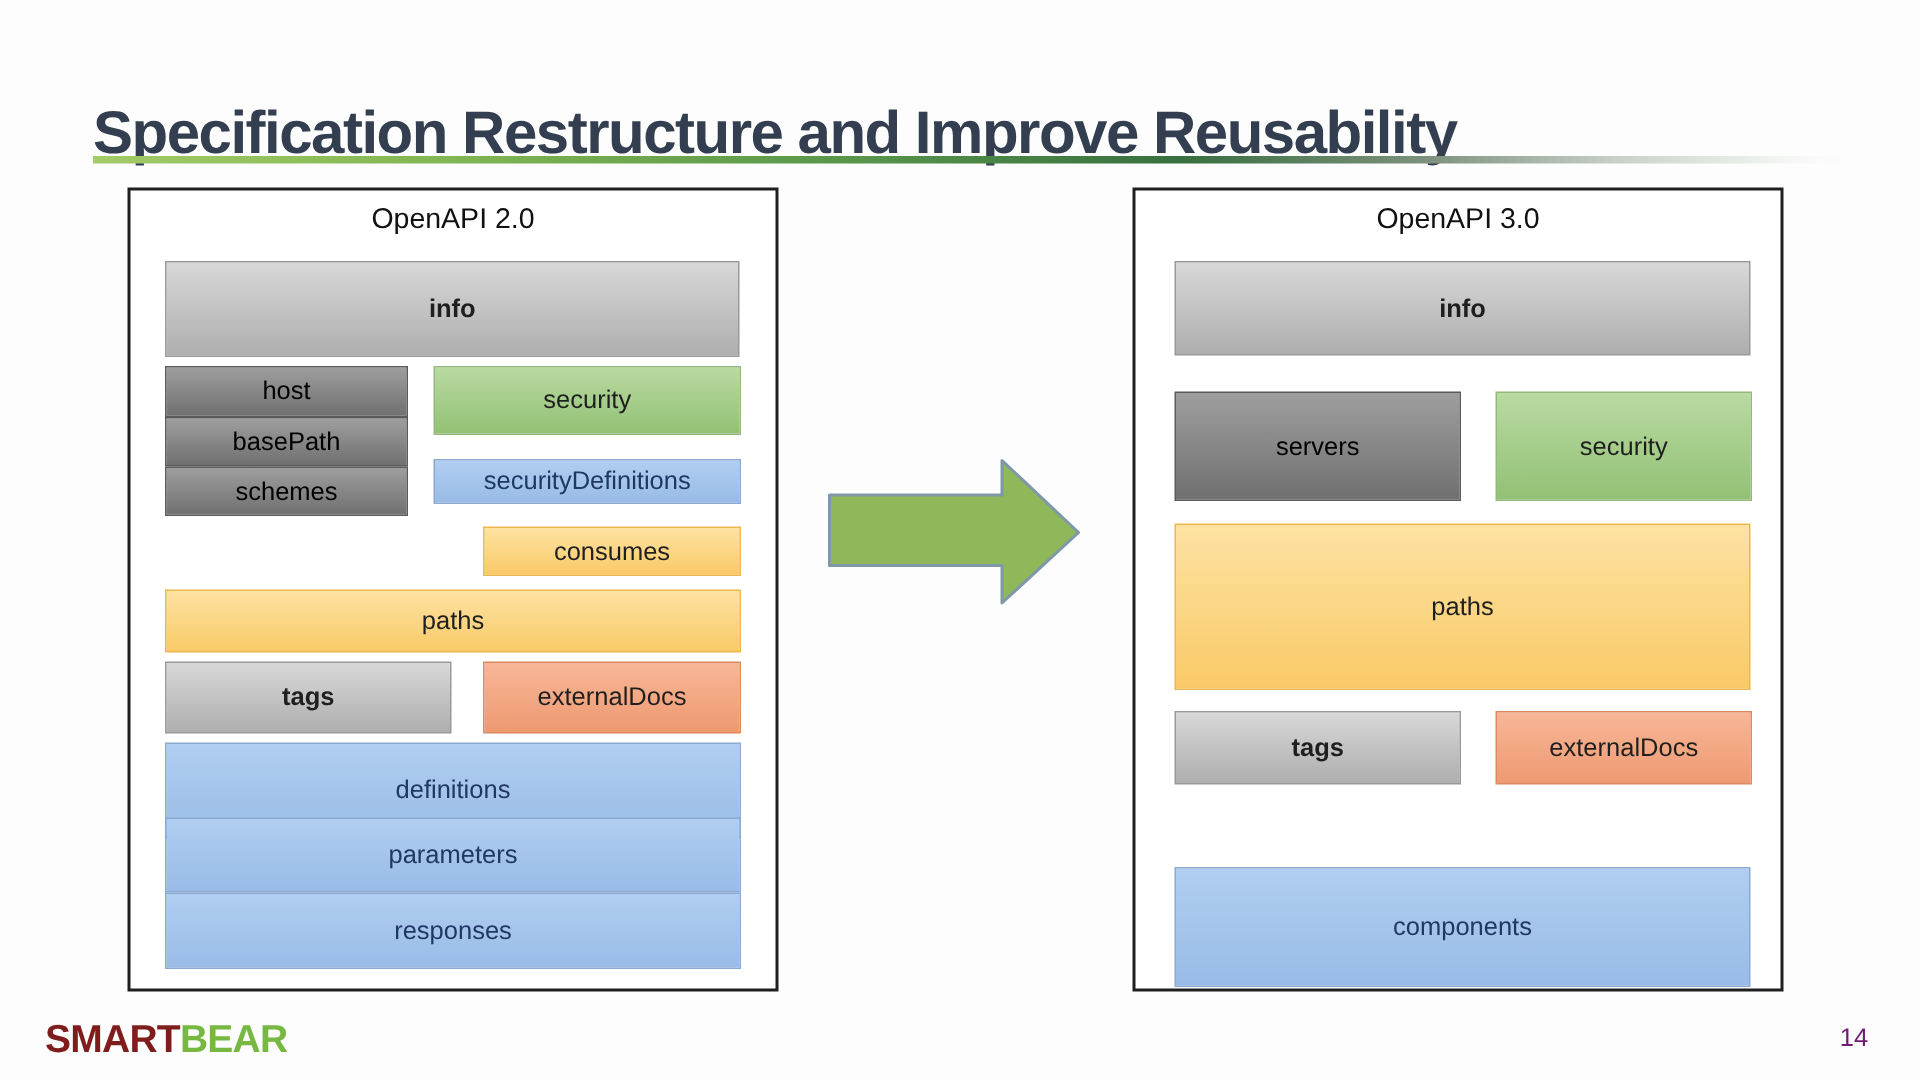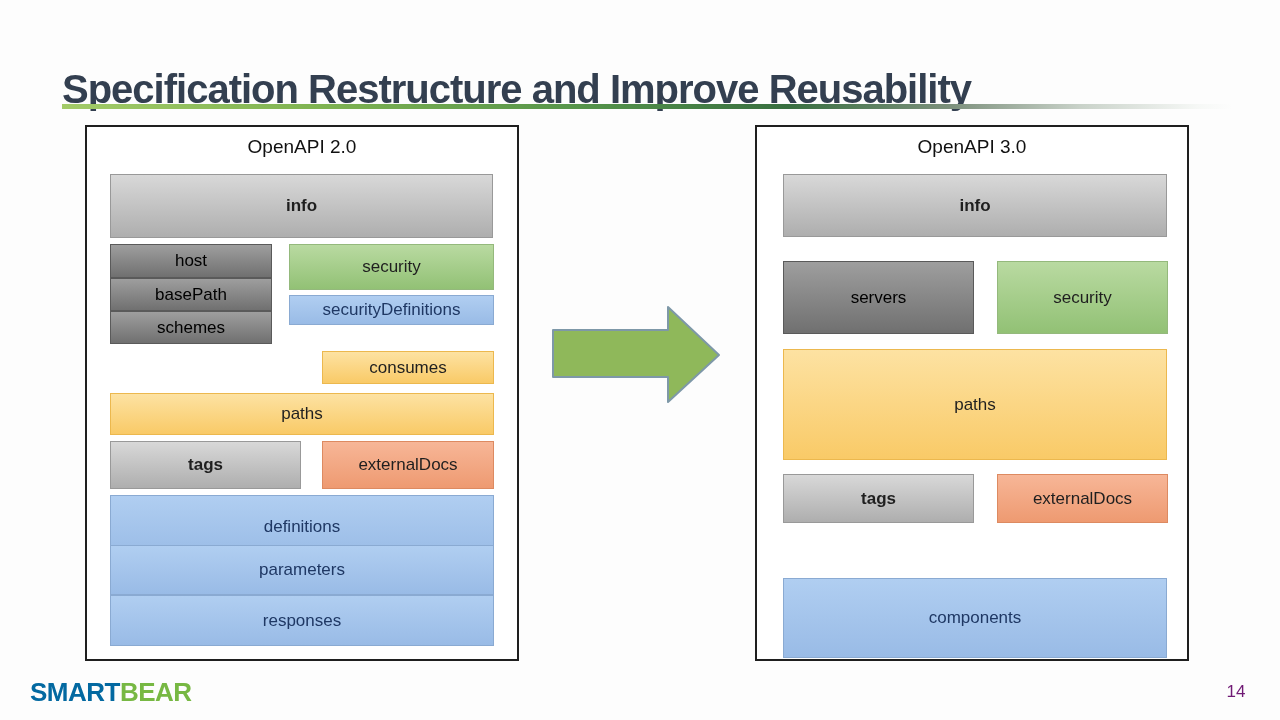--- a/index.html
+++ b/index.html
@@ -58,21 +58,21 @@
   <div class="title-rule"></div>
 
   <div>
       <div class="panel" style="left: 85px; top: 125px; width: 434px; height: 536px;">
         <div class="panel-title">OpenAPI 2.0</div>
         <div class="block gray" style="left: 23px; top: 47px; width: 383px; height: 64px;">info</div>
         <div class="block darkgray" style="left: 23px; top: 117px; width: 162px; height: 34px;">host</div>
         <div class="block darkgray" style="left: 23px; top: 151px; width: 162px; height: 33px;">basePath</div>
         <div class="block darkgray" style="left: 23px; top: 184px; width: 162px; height: 33px;">schemes</div>
         <div class="block green" style="left: 202px; top: 117px; width: 205px; height: 46px;">security</div>
-        <div class="block blue" style="left: 202px; top: 168px; width: 205px; height: 30px;">securityDefinitions</div>
+        <div class="block blue" style="left: 202px; top: 179px; width: 205px; height: 30px;">securityDefinitions</div>
         <div class="block yellow" style="left: 235px; top: 224px; width: 172px; height: 33px;">consumes</div>
         <div class="block yellow" style="left: 23px; top: 266px; width: 384px; height: 42px;">paths</div>
         <div class="block gray" style="left: 23px; top: 314px; width: 191px; height: 48px;">tags</div>
         <div class="block salmon" style="left: 235px; top: 314px; width: 172px; height: 48px;">externalDocs</div>
         <div class="block blue" style="left: 23px; top: 368px; width: 384px; height: 64px;">definitions</div>
         <div class="block blue" style="left: 23px; top: 418px; width: 384px; height: 50px;">parameters</div>
         <div class="block blue" style="left: 23px; top: 468px; width: 384px; height: 51px;">responses</div>
       </div>
       <div class="panel" style="left: 755px; top: 125px; width: 434px; height: 536px;">
         <div class="panel-title">OpenAPI 3.0</div>
@@ -86,18 +86,18 @@
       </div>
     </div>
 
   <div class="arrow-wrap">
     <svg width="180" height="110" viewBox="548 300 180 110">
       <polygon points="553,330 668,330 668,307 719,355 668,402 668,377 553,377" stroke="#7e98a8" stroke-width="2" stroke-linejoin="round" fill="#8fb85a"></polygon>
     </svg>
   </div>
 
   <div class="footer-logo">
-    <span style="color:#0369a1;">SMART</span><span style="color:#77b843;">BEAR</span>
+    <span style="color:#7f1d1d;">SMART</span><span style="color:#77b843;">BEAR</span>
   </div>
 
   <div class="page-number">14</div>
 
 </div>
 
 </body></html>

